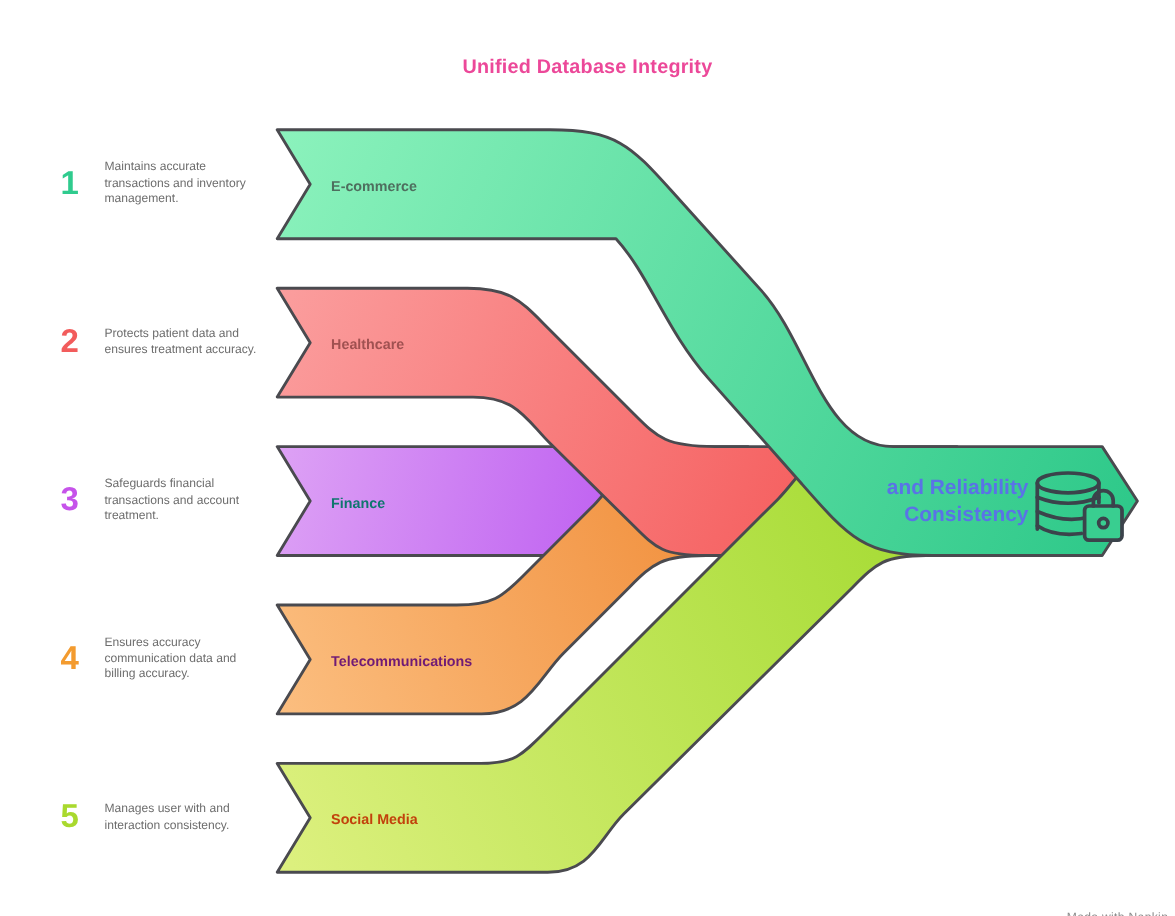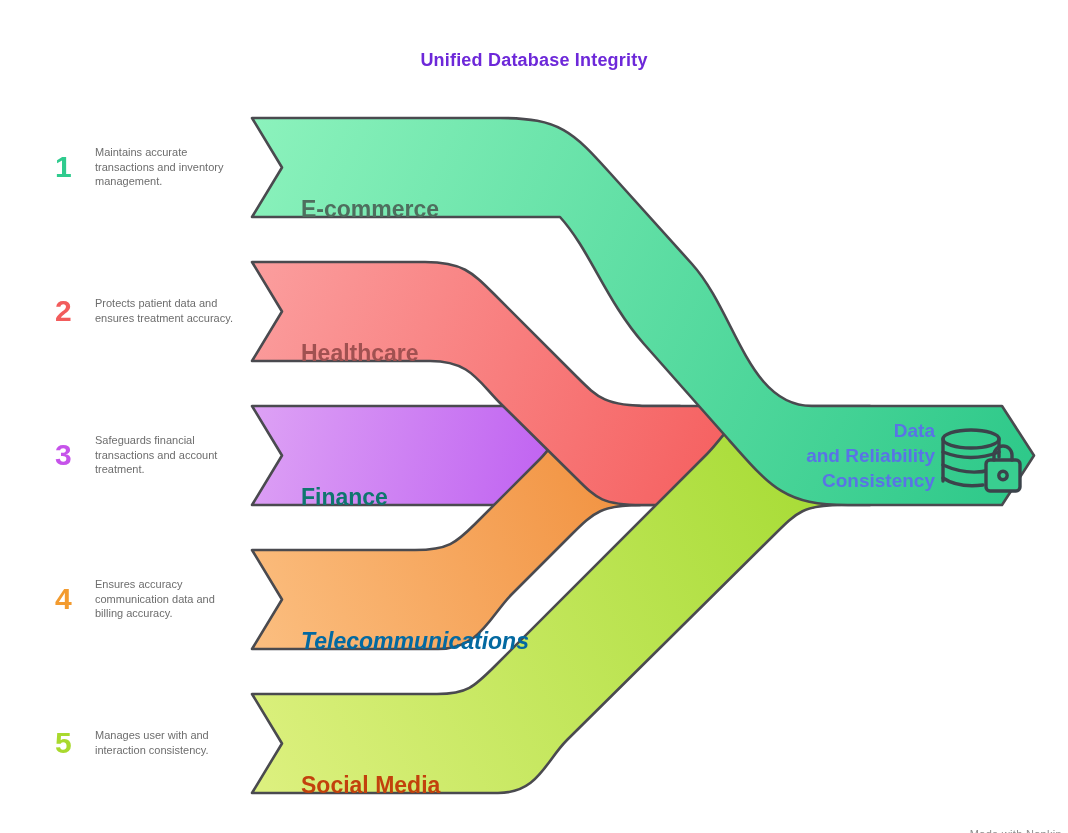--- a/index.html
+++ b/index.html
@@ -25,41 +25,40 @@
   }
   .desc{
     position:absolute;left:95px;top:0;width:142px;
     transform:translateY(-50%);
     font-size:11px;line-height:1.34;font-weight:500;
     color:#6d6d6d;
   }
   .band-label{
     position:absolute;left:301px;
     transform:translateY(-50%);
-    font-size:23px;font-weight:bold;
+    font-size:13px;font-weight:bold;
     white-space:nowrap;
-    margin-top:40px;
   }
   .out-label{
     position:absolute;left:770px;width:165px;top:456px;
     transform:translateY(-50%);
     text-align:right;
     font-size:19px;font-weight:bold;line-height:1.32;
   }
   .watermark{
     position:absolute;right:6px;bottom:-7px;
     font-size:11px;color:#8c8c8c;letter-spacing:.3px;
   }
 </style>
 </head>
 <body>
 
 <div id="canvas">
 
-  <div class="title" style="color: #6d28d9;">Unified Database Integrity</div>
+  <div class="title" style="color: #ec4899;">Unified Database Integrity</div>
 
   <svg class="flow" width="1068" height="833" viewBox="0 0 1068 833">
     <defs>
       <linearGradient id="grad1" gradientUnits="userSpaceOnUse" x1="252" y1="130" x2="1020" y2="470">
         <stop offset="0" stop-color="#8bf2bc"></stop>
           <stop offset="1" stop-color="#2fc98a"></stop>
       </linearGradient>
       <linearGradient id="grad2" gradientUnits="userSpaceOnUse" x1="252" y1="280" x2="750" y2="490">
         <stop offset="0" stop-color="#fb9d9d"></stop>
           <stop offset="1" stop-color="#f55d5d"></stop>
@@ -122,23 +121,22 @@
     <div class="desc">Ensures accuracy communication data and billing accuracy.</div>
   </div>
   <div class="row" style="top:743px">
     <div class="num" style="color: rgb(169, 217, 46);">5</div>
     <div class="desc">Manages user with and interaction consistency.</div>
   </div>
 
   <div class="band-label" style="top: 169px; color: rgb(78, 110, 94);">E-commerce</div>
   <div class="band-label" style="top: 313px; color: rgb(160, 81, 81);">Healthcare</div>
   <div class="band-label" style="top: 457px; color: #0f766e;">Finance</div>
-  <div class="band-label" style="top: 601px; color: #0369a1; font-style: italic;">Telecommunications</div>
+  <div class="band-label" style="top: 601px; color: #701a75;">Telecommunications</div>
   <div class="band-label" style="top: 745px; color: #c2410c;">Social Media</div>
 
   <div class="out-label" style="color: rgb(90, 115, 230);">
-    <div>Data</div>
     <div>and Reliability</div>
     <div>Consistency</div>
   </div>
 
   <div class="watermark">Made with Napkin</div>
 </div>
 
 </body></html>

